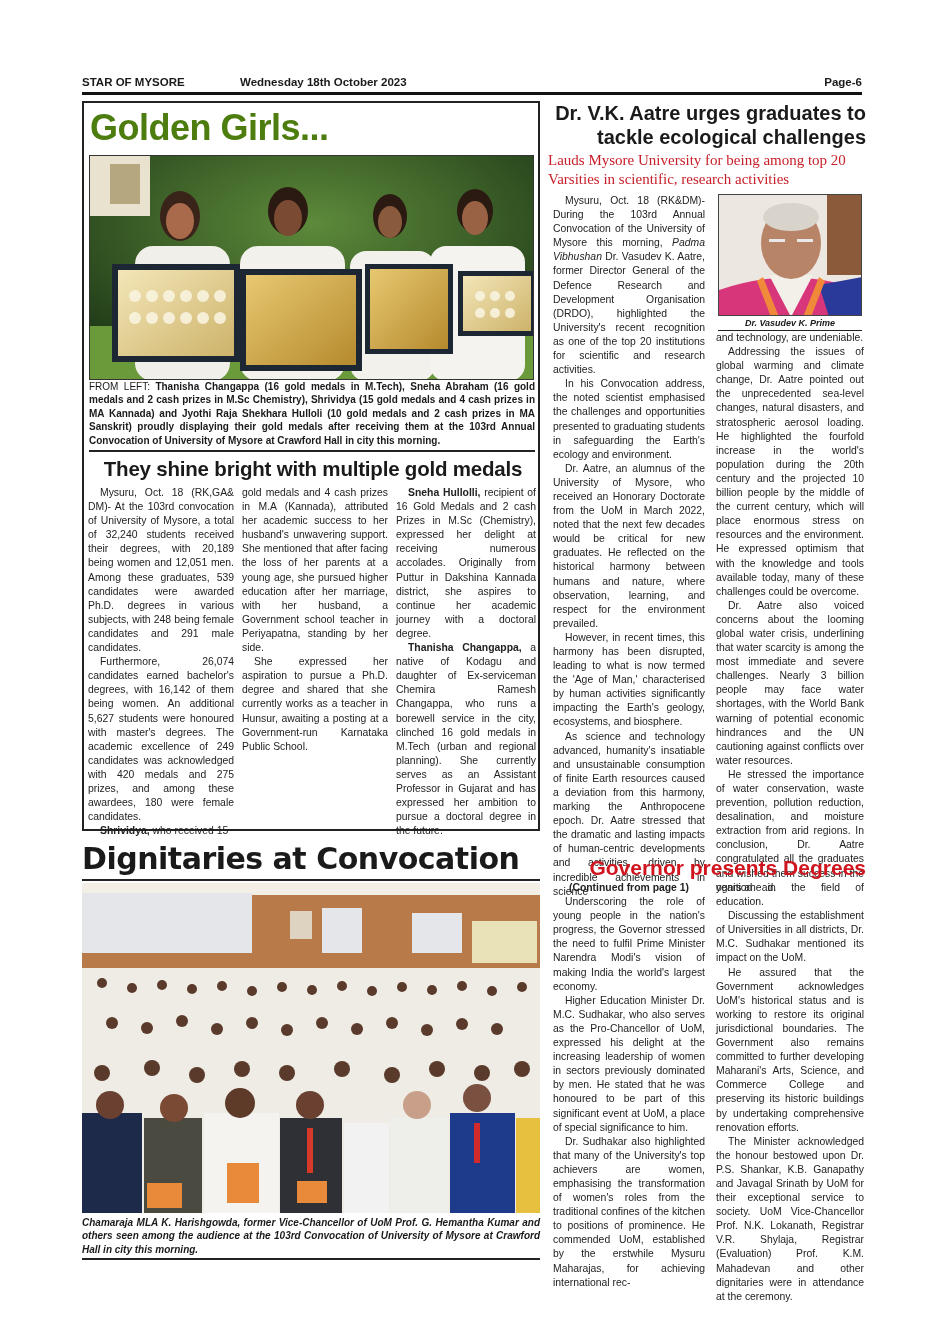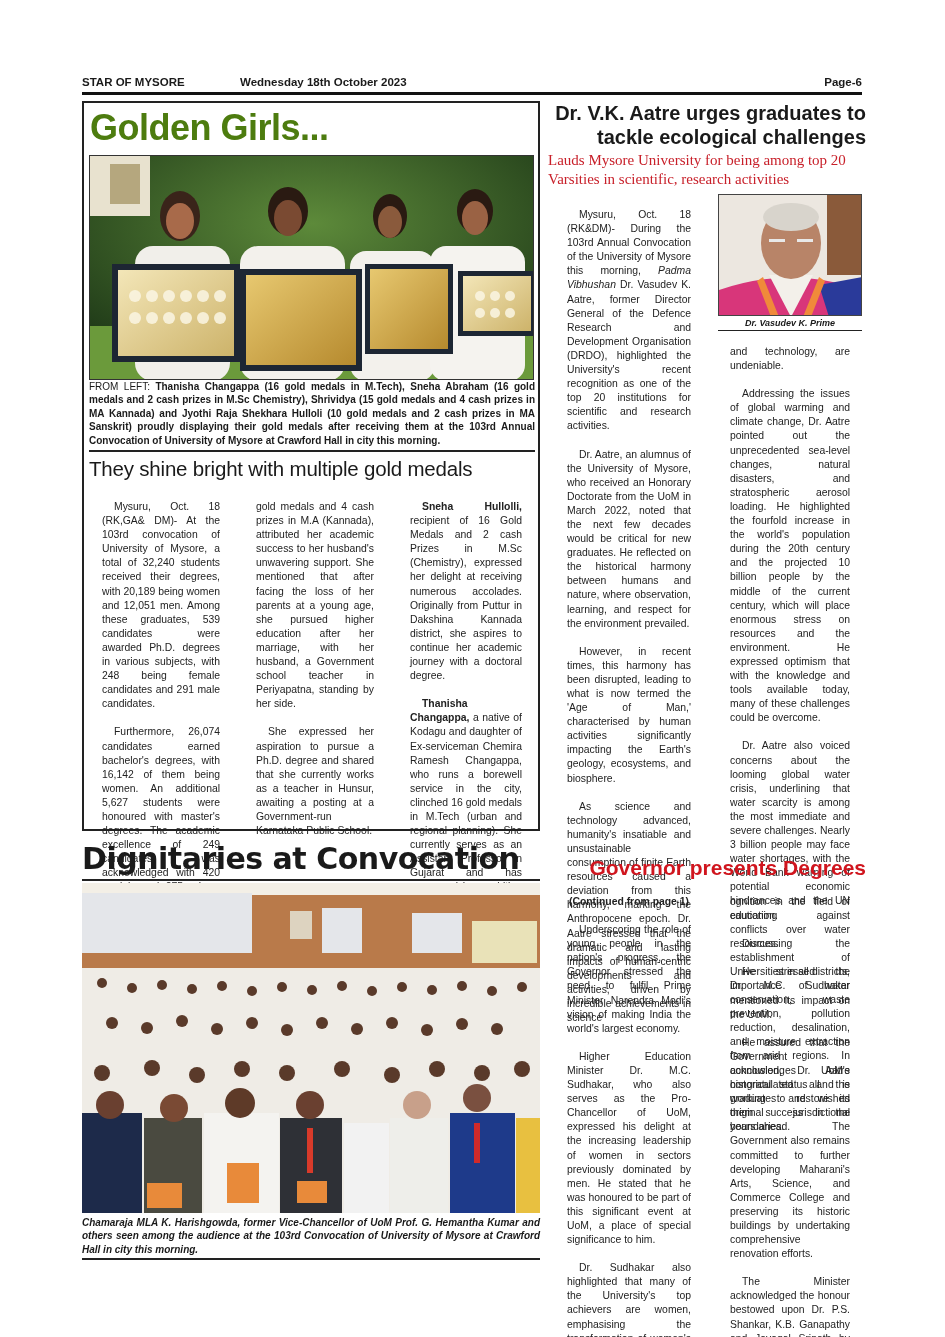--- a/index.html
+++ b/index.html
@@ -10,24 +10,24 @@
   .masthead .date { position:absolute; left:158px; top:0; }
   .masthead .page { position:absolute; right:0; top:0; }
   .rule-top { left:82px; top:92px; width:780px; height:3px; background:#111; }
 
   .left-box { left:82px; top:101px; width:458px; height:730px; border:2px solid #222; box-sizing:border-box; }
   .golden-title { left:90px; top:106px; font-size:36px; font-weight:bold; color:#4d7c0f; letter-spacing:-0.5px; line-height:44px; font-family:"Liberation Sans", sans-serif; }
   .photo1 { left:89px; top:155px; width:445px; height:225px; overflow:hidden; background:#2e4a22; border:1px solid #333; box-sizing:border-box; }
   .caption1 { left:89px; top:380px; width:446px; font-size:10px; line-height:13.4px; text-align:justify; }
   .caption1 b { }
   .cap-rule { left:89px; top:450px; width:446px; height:2px; background:#222; }
-  .shine-title { left:89px; top:456px; width:448px; text-align:left; font-size:20.5px; font-weight:normal; line-height:26px; letter-spacing:-0.2px; }
+  .shine-title { left:89px; top:456px; width:448px; text-align:center; font-size:20.5px; font-weight:bold; line-height:26px; letter-spacing:-0.2px; }
 
   .col { font-size:10.4px; line-height:14.1px; text-align:justify; color:#222; }
-  .col p { margin:14px; text-indent:12px; }
+  .col p { margin:0; text-indent:12px; }
   .col p.noind { text-indent:0; }
   .col b { font-weight:bold; }
   .c1 { left:88px; top:486px; width:146px; }
   .c2 { left:242px; top:486px; width:146px; }
   .c3 { left:396px; top:486px; width:140px; }
 
   .dig-title { left:82px; top:841px; width:458px; font-size:30px; font-weight:900; line-height:36px; letter-spacing:-0.5px; white-space:nowrap; font-family:"DejaVu Sans", sans-serif; }
   .dig-rule { left:82px; top:879px; width:458px; height:2px; background:#222; }
   .photo2 { left:82px; top:883px; width:458px; height:330px; overflow:hidden; background:#c8a27a; }
   .caption2 { left:82px; top:1216px; width:458px; font-size:10px; line-height:13.4px; font-weight:bold; font-style:italic; text-align:justify; }
@@ -219,20 +219,21 @@
   </svg>
 </div>
 <div class="abs caption2">Chamaraja MLA K. Harishgowda, former Vice-Chancellor of UoM Prof. G. Hemantha Kumar and others seen among the audience at the 103rd Convocation of University of Mysore at Crawford Hall in city this morning.</div>
 <div class="abs cap2-rule"></div>
 
 <div class="abs aatre-head">Dr. V.K. Aatre urges graduates to tackle ecological challenges</div>
 <div class="abs aatre-sub">Lauds Mysore University for being among top 20 Varsities in scientific, research activities</div>
 
 <div class="abs col c4">
   <p><span>Mysuru, Oct. 18 (RK&amp;DM)- During the 103rd Annual Convocation of the University of Mysore this morning, </span><i>Padma Vibhushan</i><span> Dr. Vasudev K. Aatre, former Director General of the Defence Research and Development Organisation (DRDO), highlighted the University's recent recognition as one of the top 20 institutions for scientific and research activities.</span></p>
+  <p>In his Convocation address, the noted scientist emphasised the challenges and opportunities presented to graduating students in safeguarding the Earth's ecology and environment.</p>
   <p>Dr. Aatre, an alumnus of the University of Mysore, who received an Honorary Doctorate from the UoM in March 2022, noted that the next few decades would be critical for new graduates. He reflected on the historical harmony between humans and nature, where observation, learning, and respect for the environment prevailed.</p>
   <p>However, in recent times, this harmony has been disrupted, leading to what is now termed the 'Age of Man,' characterised by human activities significantly impacting the Earth's geology, ecosystems, and biosphere.</p>
   <p>As science and technology advanced, humanity's insatiable and unsustainable consumption of finite Earth resources caused a deviation from this harmony, marking the Anthropocene epoch. Dr. Aatre stressed that the dramatic and lasting impacts of human-centric developments and activities, driven by incredible achievements in science</p>
 </div>
 
 <div class="abs aatre-photo">
   <svg width="144" height="122" viewBox="0 0 144 122">
     <rect width="144" height="122" fill="#ece7e0"></rect>
     <rect x="108" y="0" width="36" height="80" fill="#8a5a3a"></rect>
     <path d="M0 95 Q72 70 144 95 L144 122 L0 122 Z" fill="#d8367a"></path>

